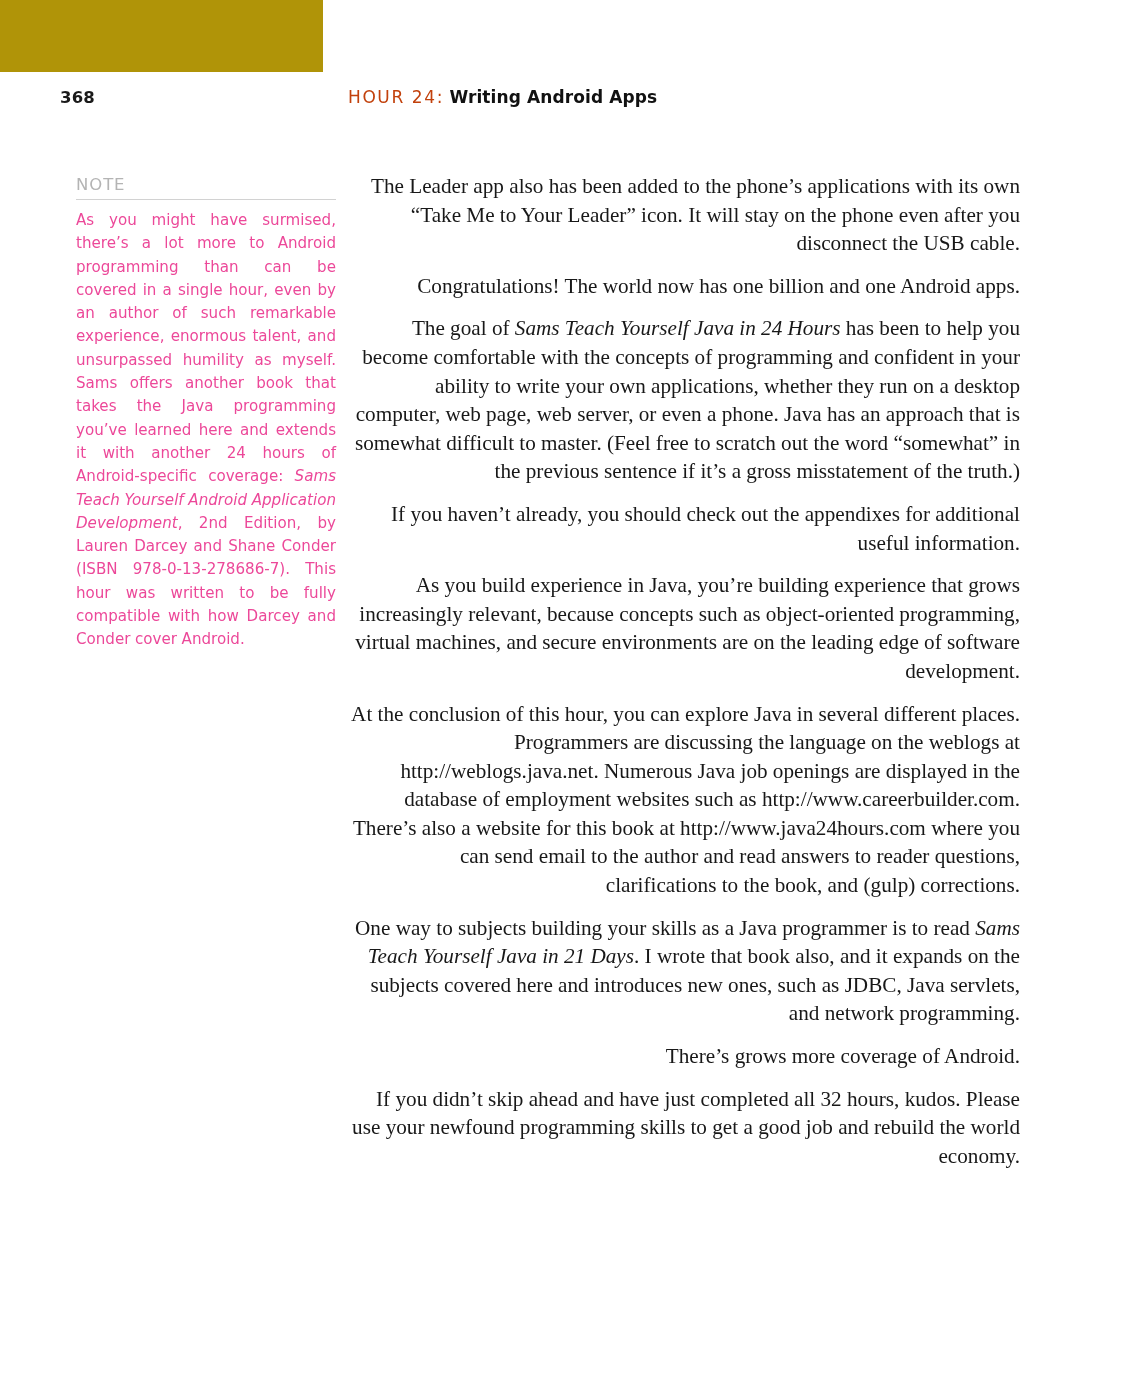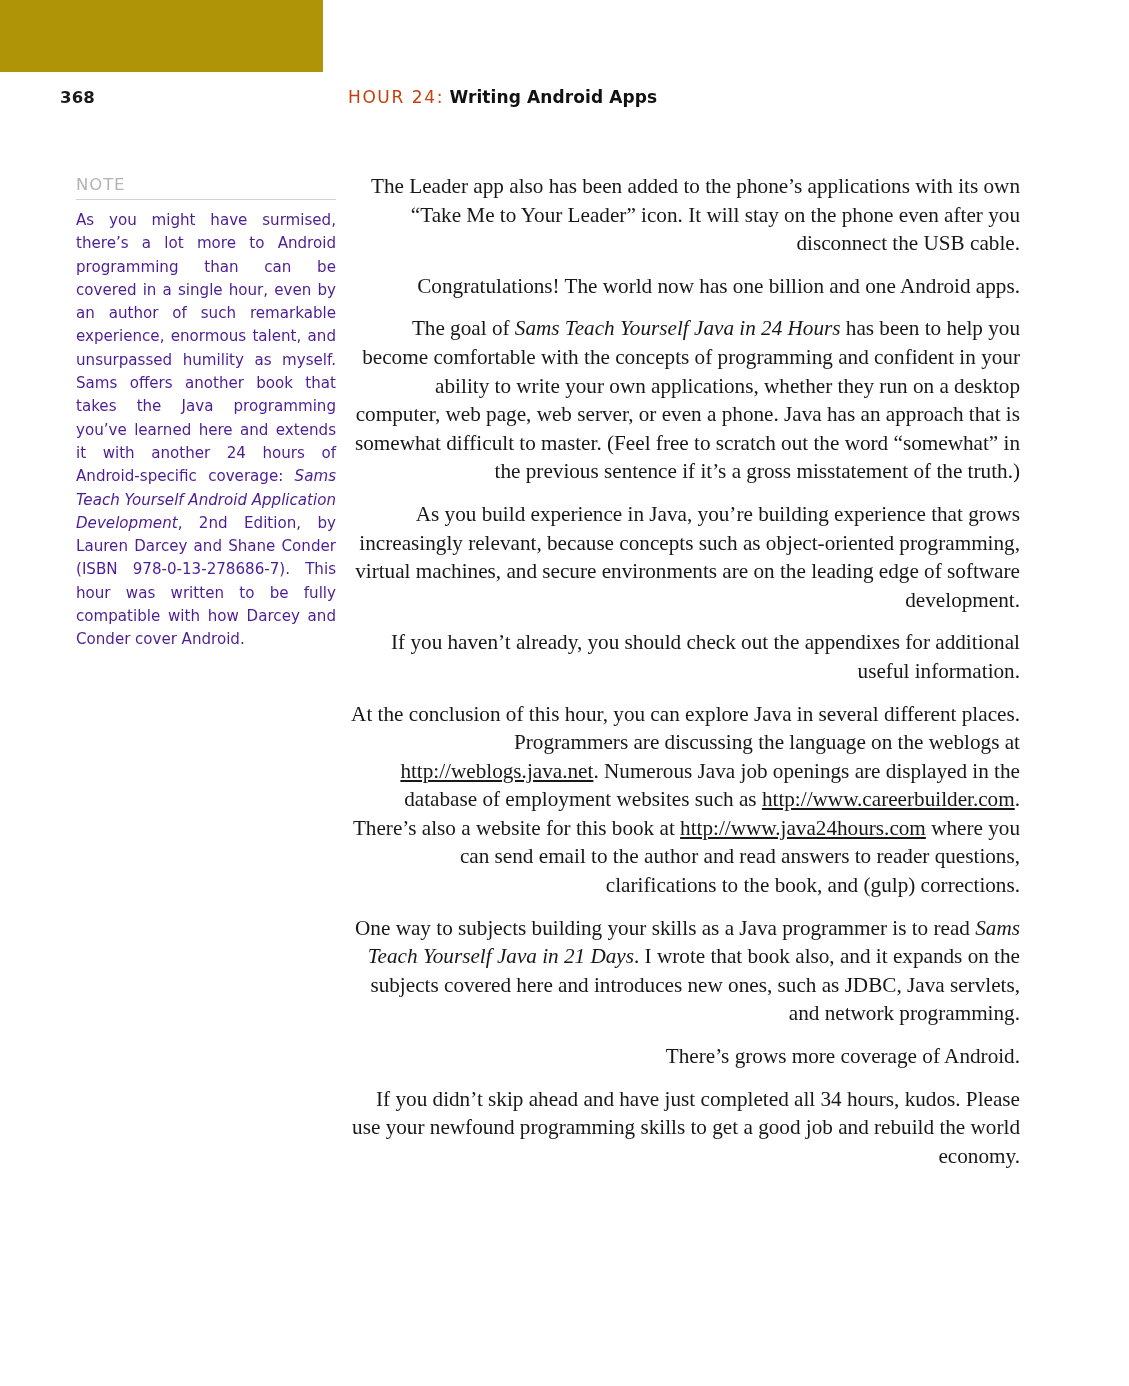--- a/index.html
+++ b/index.html
@@ -74,21 +74,21 @@
   .note-rule {
     height: 1px;
     background: #d2d2d2;
     margin: 0 0 9px 0;
     width: 260px;
   }
   .note-body {
     font-family: "DejaVu Sans", sans-serif;
     font-size: 15.1px;
     line-height: 23.3px;
-    color: #4c1d95;
+    color: #ec4899;
     text-align: justify;
     text-justify: inter-word;
     word-spacing: -0.2px;
   }
   .note-body i {
     font-style: italic;
   }
 
   
   .col {
@@ -110,21 +110,21 @@
   }
   h2.summary {
     margin: 26px 0 14px 0;
     font-family: "DejaVu Sans", sans-serif;
     font-size: 37px;
     font-weight: bold;
     letter-spacing: -0.6px;
     color: #161616;
     line-height: 42px;
   }
-  .url { white-space: nowrap; text-decoration: underline; }
+  .url { white-space: nowrap; }
 </style>
 </head>
 <body>
 
 <div class="page">
 
   <div class="gold-bar" style="background: rgb(176, 148, 8);"></div>
 
   <div class="folio">368</div>
   <div class="running-head">
@@ -140,26 +140,26 @@
 
   <div class="col">
 
     <p>The Leader app also has been added to the phone’s applications with its own “Take Me to Your Leader” icon. It will stay on the phone even after you disconnect the USB cable.</p>
 
     <p>Congratulations! The world now has one billion and one Android apps.</p>
 
 
     <p><span>The goal of </span><i>Sams Teach Yourself Java in 24 Hours</i><span> has been to help you become comfortable with the concepts of programming and confident in your ability to write your own applications, whether they run on a desktop computer, web page, web server, or even a phone. Java has an approach that is somewhat difficult to master. (Feel free to scratch out the word “somewhat” in the previous sentence if it’s a gross misstatement of the truth.)</span></p>
 
+    <p>If you haven’t already, you should check out the appendixes for additional useful information.</p>
+
     <p>As you build experience in Java, you’re building experience that grows increasingly relevant, because concepts such as object-oriented programming, virtual machines, and secure environments are on the leading edge of software development.</p>
-
-    <p>If you haven’t already, you should check out the appendixes for additional useful information.</p>
 
     <p><span>At the conclusion of this hour, you can explore Java in several different places. Programmers are discussing the language on the weblogs at </span><span class="url">http://weblogs.java.net</span><span>. Numerous Java job openings are displayed in the database of employment websites such as </span><span class="url">http://www.careerbuilder.com</span><span>. There’s also a website for this book at </span><span class="url">http://www.java24hours.com</span><span> where you can send email to the author and read answers to reader questions, clarifications to the book, and (gulp) corrections.</span></p>
 
     <p><span>One way to subjects building your skills as a Java programmer is to read </span><i>Sams Teach Yourself Java in 21 Days</i><span>. I wrote that book also, and it expands on the subjects covered here and introduces new ones, such as JDBC, Java servlets, and network programming.</span></p>
 
     <p>There’s grows more coverage of Android.</p>
 
-    <p>If you didn’t skip ahead and have just completed all 34 hours, kudos. Please use your newfound programming skills to get a good job and rebuild the world economy.</p>
+    <p>If you didn’t skip ahead and have just completed all 32 hours, kudos. Please use your newfound programming skills to get a good job and rebuild the world economy.</p>
 
   </div>
 </div>
 
 </body></html>

